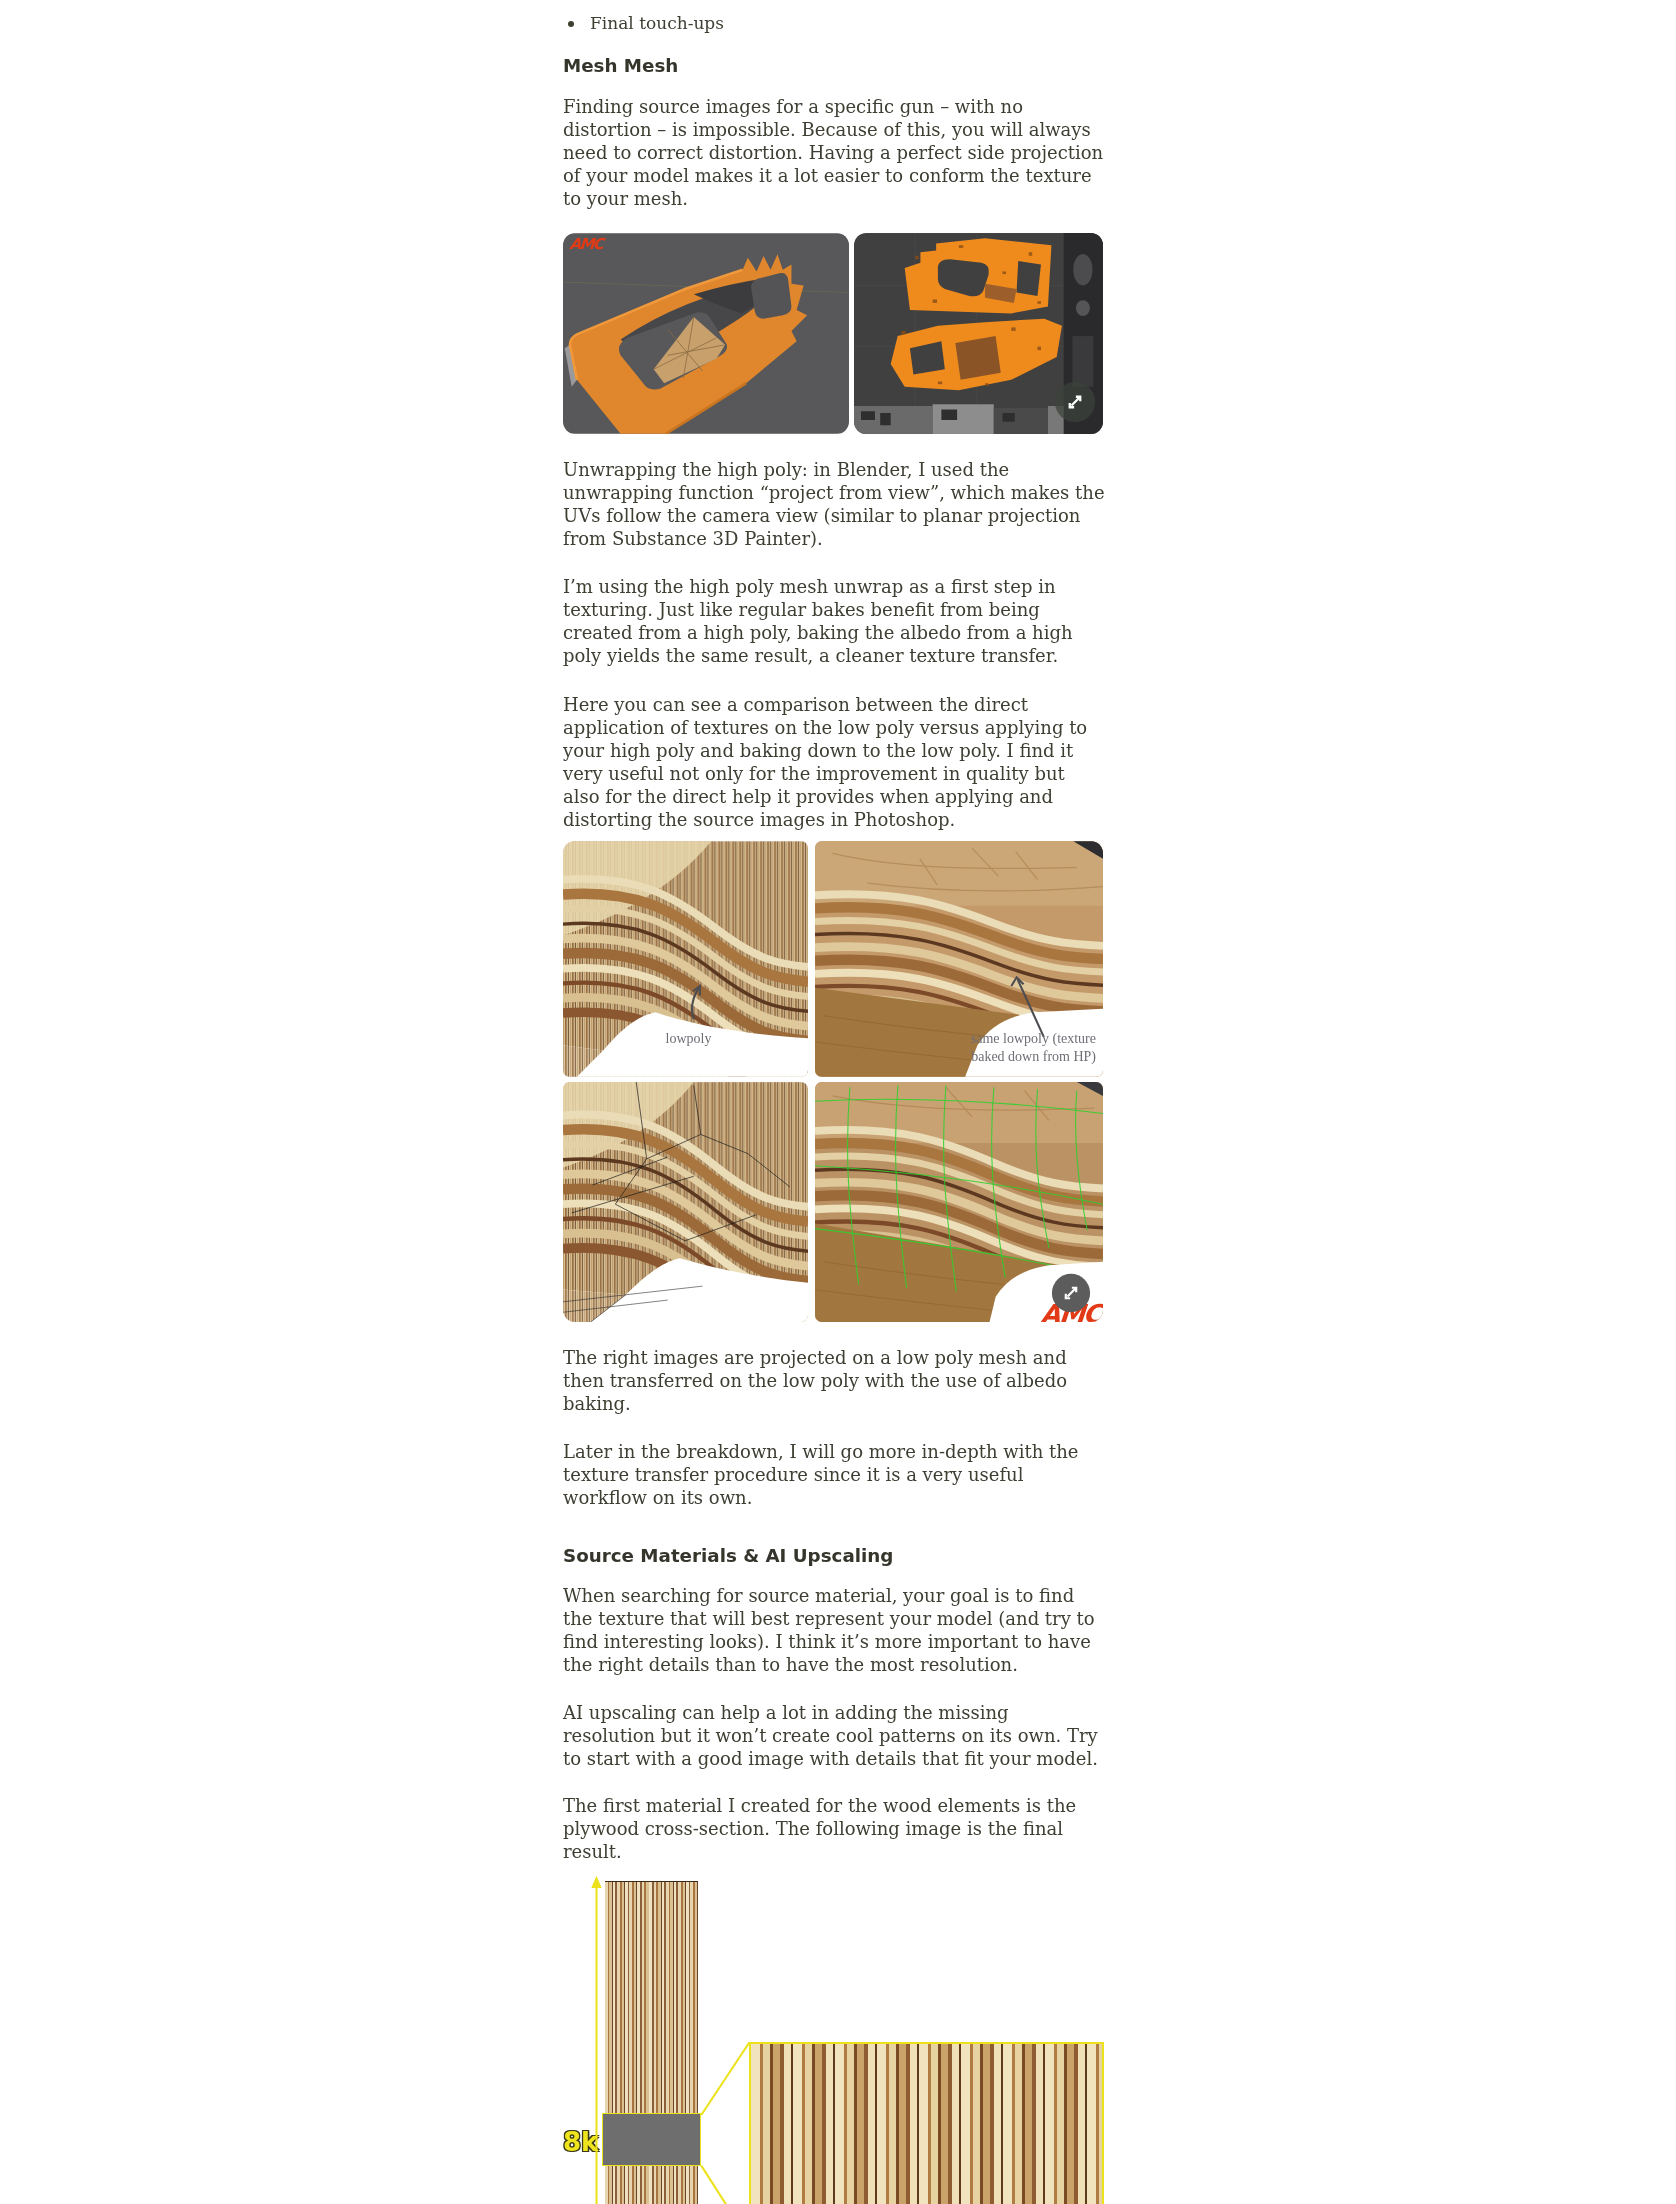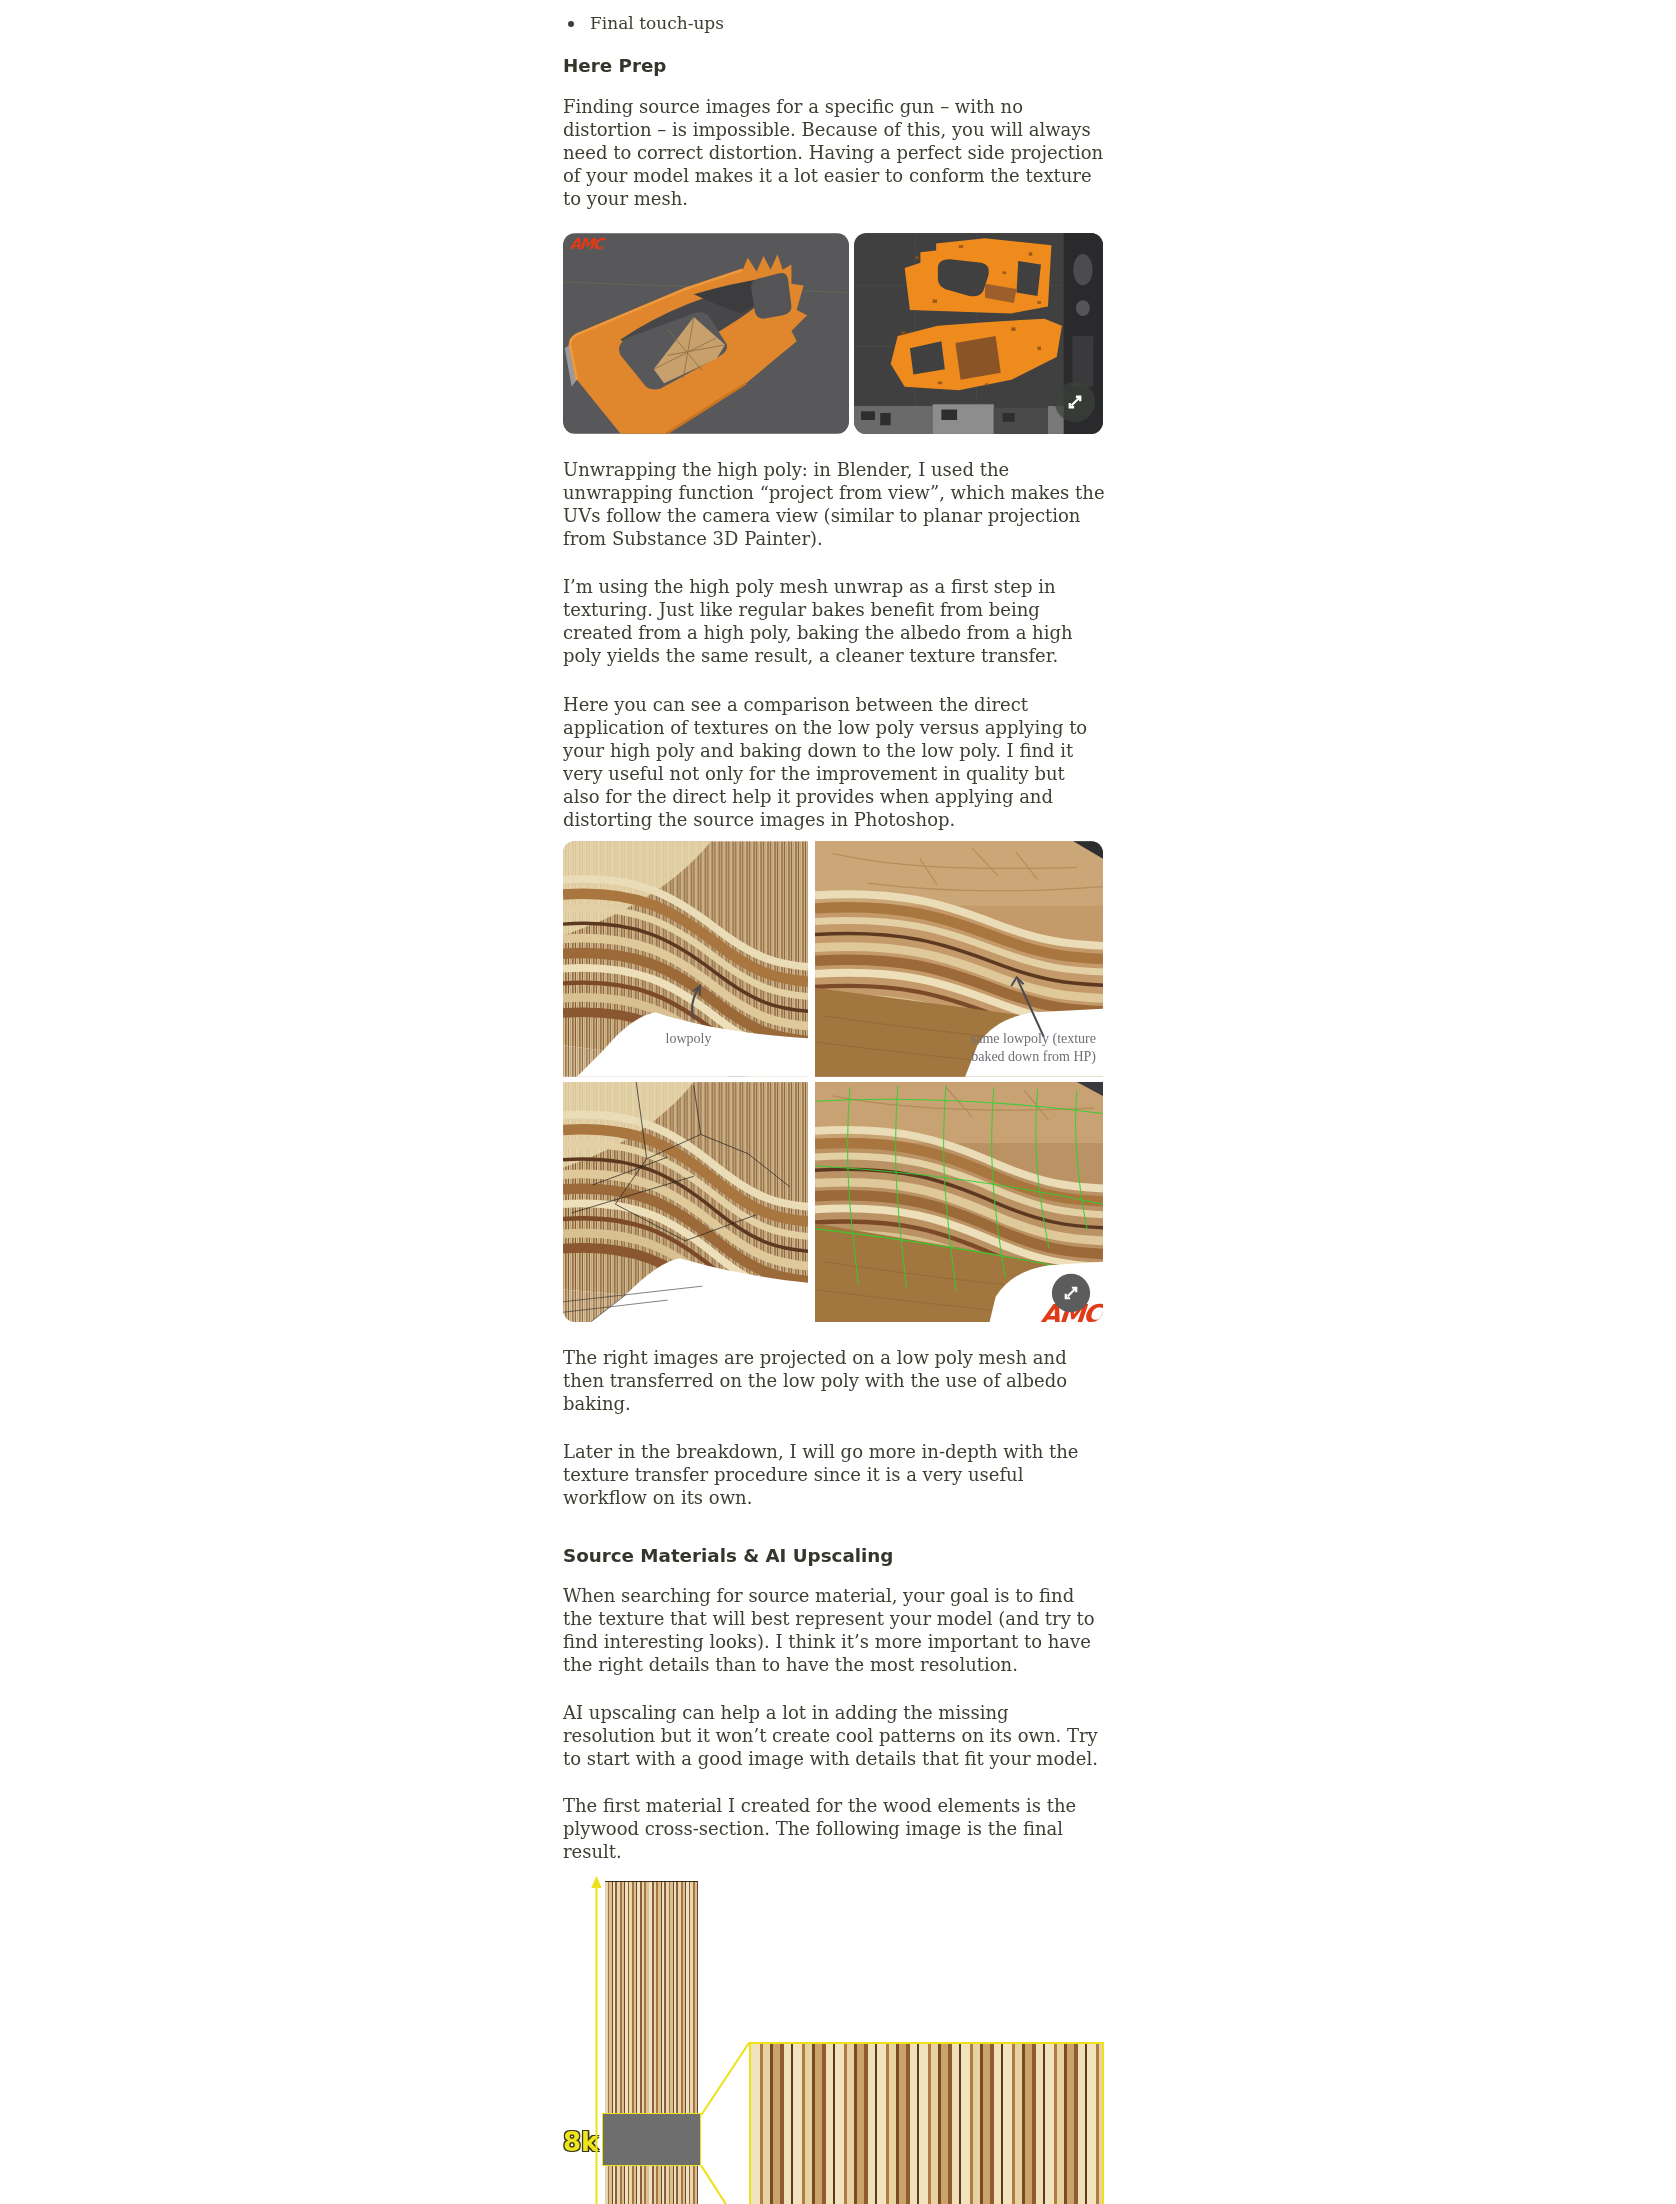--- a/index.html
+++ b/index.html
@@ -22,21 +22,21 @@
   .fig-pair{margin:23px 0 0;display:grid;grid-template-columns:286px 249px;column-gap:5.2px;}
   .imgbox{position:relative;overflow:hidden;border-radius:12.2px;}
   .imgbox svg{display:block;}
   .watermark{position:absolute;font-family:"DejaVu Sans",sans-serif;font-style:italic;font-weight:900;color:#e23a16;letter-spacing:-1.7px;transform:skewX(-8deg);}
   .wm-small{left:7.9px;top:4.4px;font-size:15px;line-height:15px;}
   .wm-big{right:0px;bottom:-5.2px;font-size:26px;line-height:26px;z-index:1;}
   .expand-btn{position:absolute;z-index:2;cursor:pointer;}
 
   
   .fig-grid{margin:10.5px 0 0;display:grid;grid-template-columns:245px 288px;grid-template-rows:236px 240px;gap:4.4px 7px;}
-  .cell{position:relative;overflow:hidden;}
+  .cell{position:relative;overflow:hidden;border-radius:7px;}
   .cell.tl{border-top-left-radius:12.2px;}
   .cell.tr{border-top-right-radius:12.2px;}
   .cell.bl{border-bottom-left-radius:12.2px;}
   .cell.br{border-bottom-right-radius:12.2px;}
   .cap{position:absolute;font-family:Liberation Serif, serif;font-size:14px;line-height:17.5px;color:#6e6e76;}
   .cap-left{left:73px;bottom:30px;width:105px;text-align:center;}
   .cap-right{right:7px;bottom:12.2px;width:155px;text-align:right;}
 
   
   .fig-ply{position:relative;margin:10.5px 0 0;height:427px;}
@@ -54,21 +54,21 @@
 </head>
 <body>
 
 <div id="page">
   <div class="post">
 
     <ul class="toc">
       <li>Final touch-ups</li>
     </ul>
 
-    <h3>Here Prep</h3>
+    <h3>Mesh Mesh</h3>
 
     <p class="p1">Finding source images for a specific gun – with no distortion – is impossible. Because of this, you will always need to correct distortion. Having a perfect side projection of your model makes it a lot easier to conform the texture to your mesh.</p>
 
     <figure class="fig-pair">
       <div class="imgbox">
         <svg width="286" height="201" viewBox="0 0 328 230">
           <rect width="328" height="230" fill="#58585a"></rect>
           <line x1="0" y1="56" x2="328" y2="68" stroke="#66734f" stroke-width="1" opacity="0.7"></line>
 
           <path d="M8,128 L2,132 L10,176 L16,168 Z" fill="#9a9a9c"></path>

